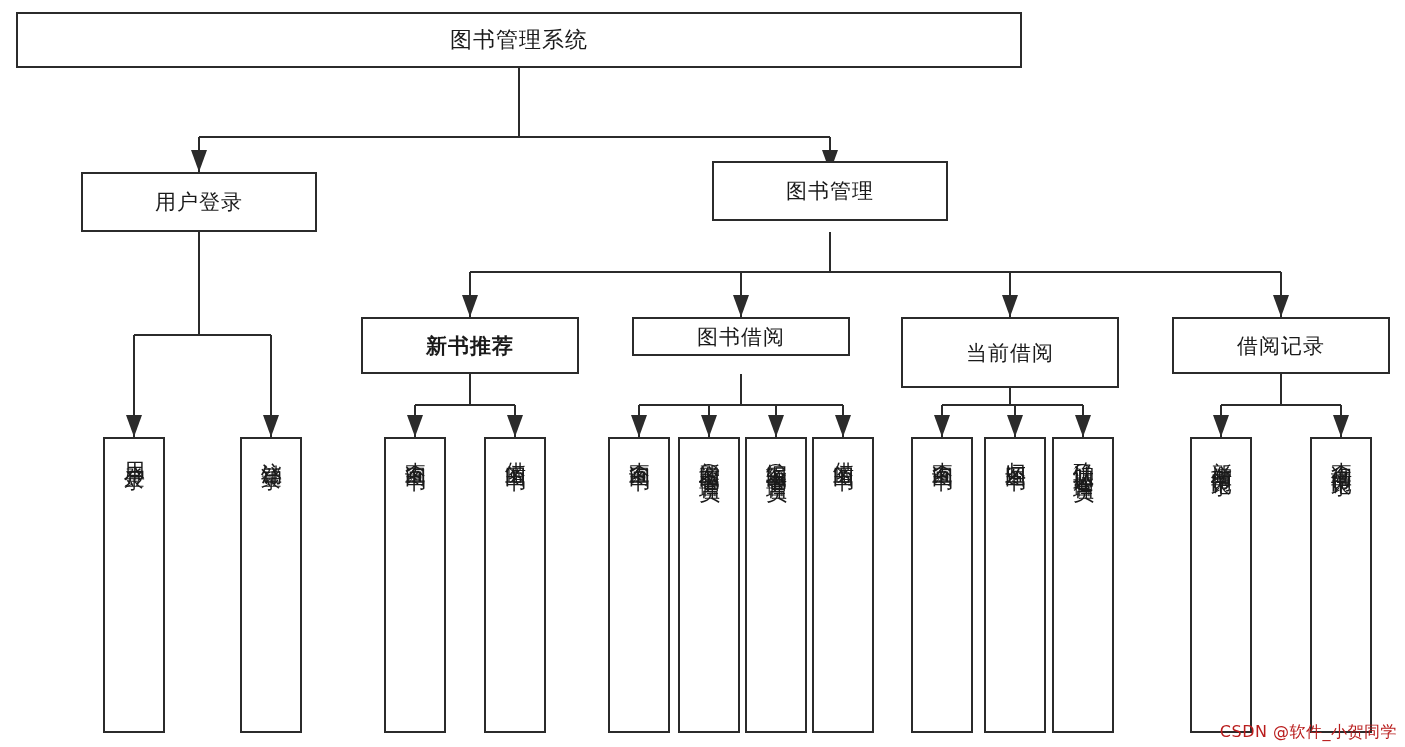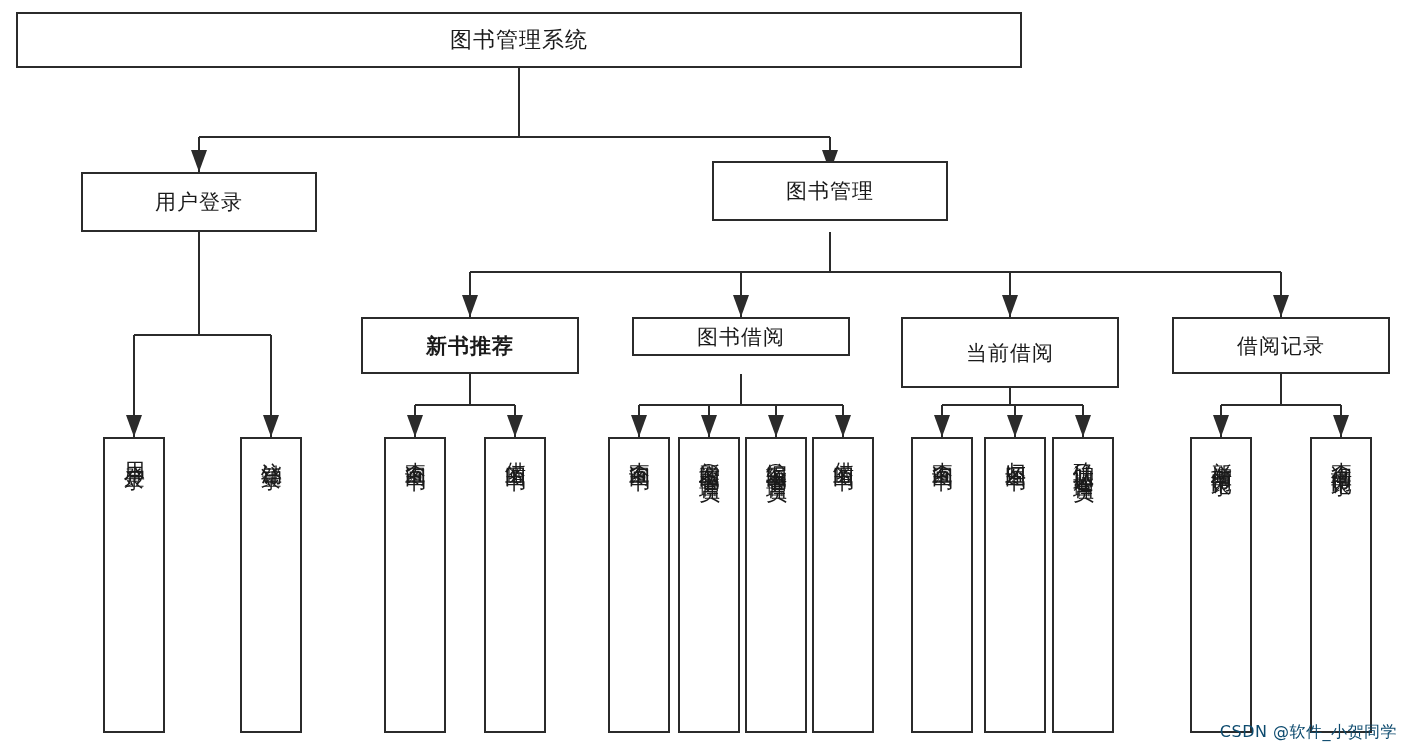--- a/index.html
+++ b/index.html
@@ -57,21 +57,21 @@
   }
   .node .htext {
     white-space: nowrap;
     display: block;
   }
   #watermark {
     position: absolute;
     right: 8px;
     bottom: 4px;
     font-size: 16px;
-    color: #0c4a6e;
+    color: #b91c1c;
     white-space: nowrap;
     letter-spacing: 0.5px;
   }
 </style>
 </head>
 <body>
 
 <div id="canvas">
 
   <svg id="wires" viewBox="0 0 1405 747" xmlns="http://www.w3.org/2000/svg">

